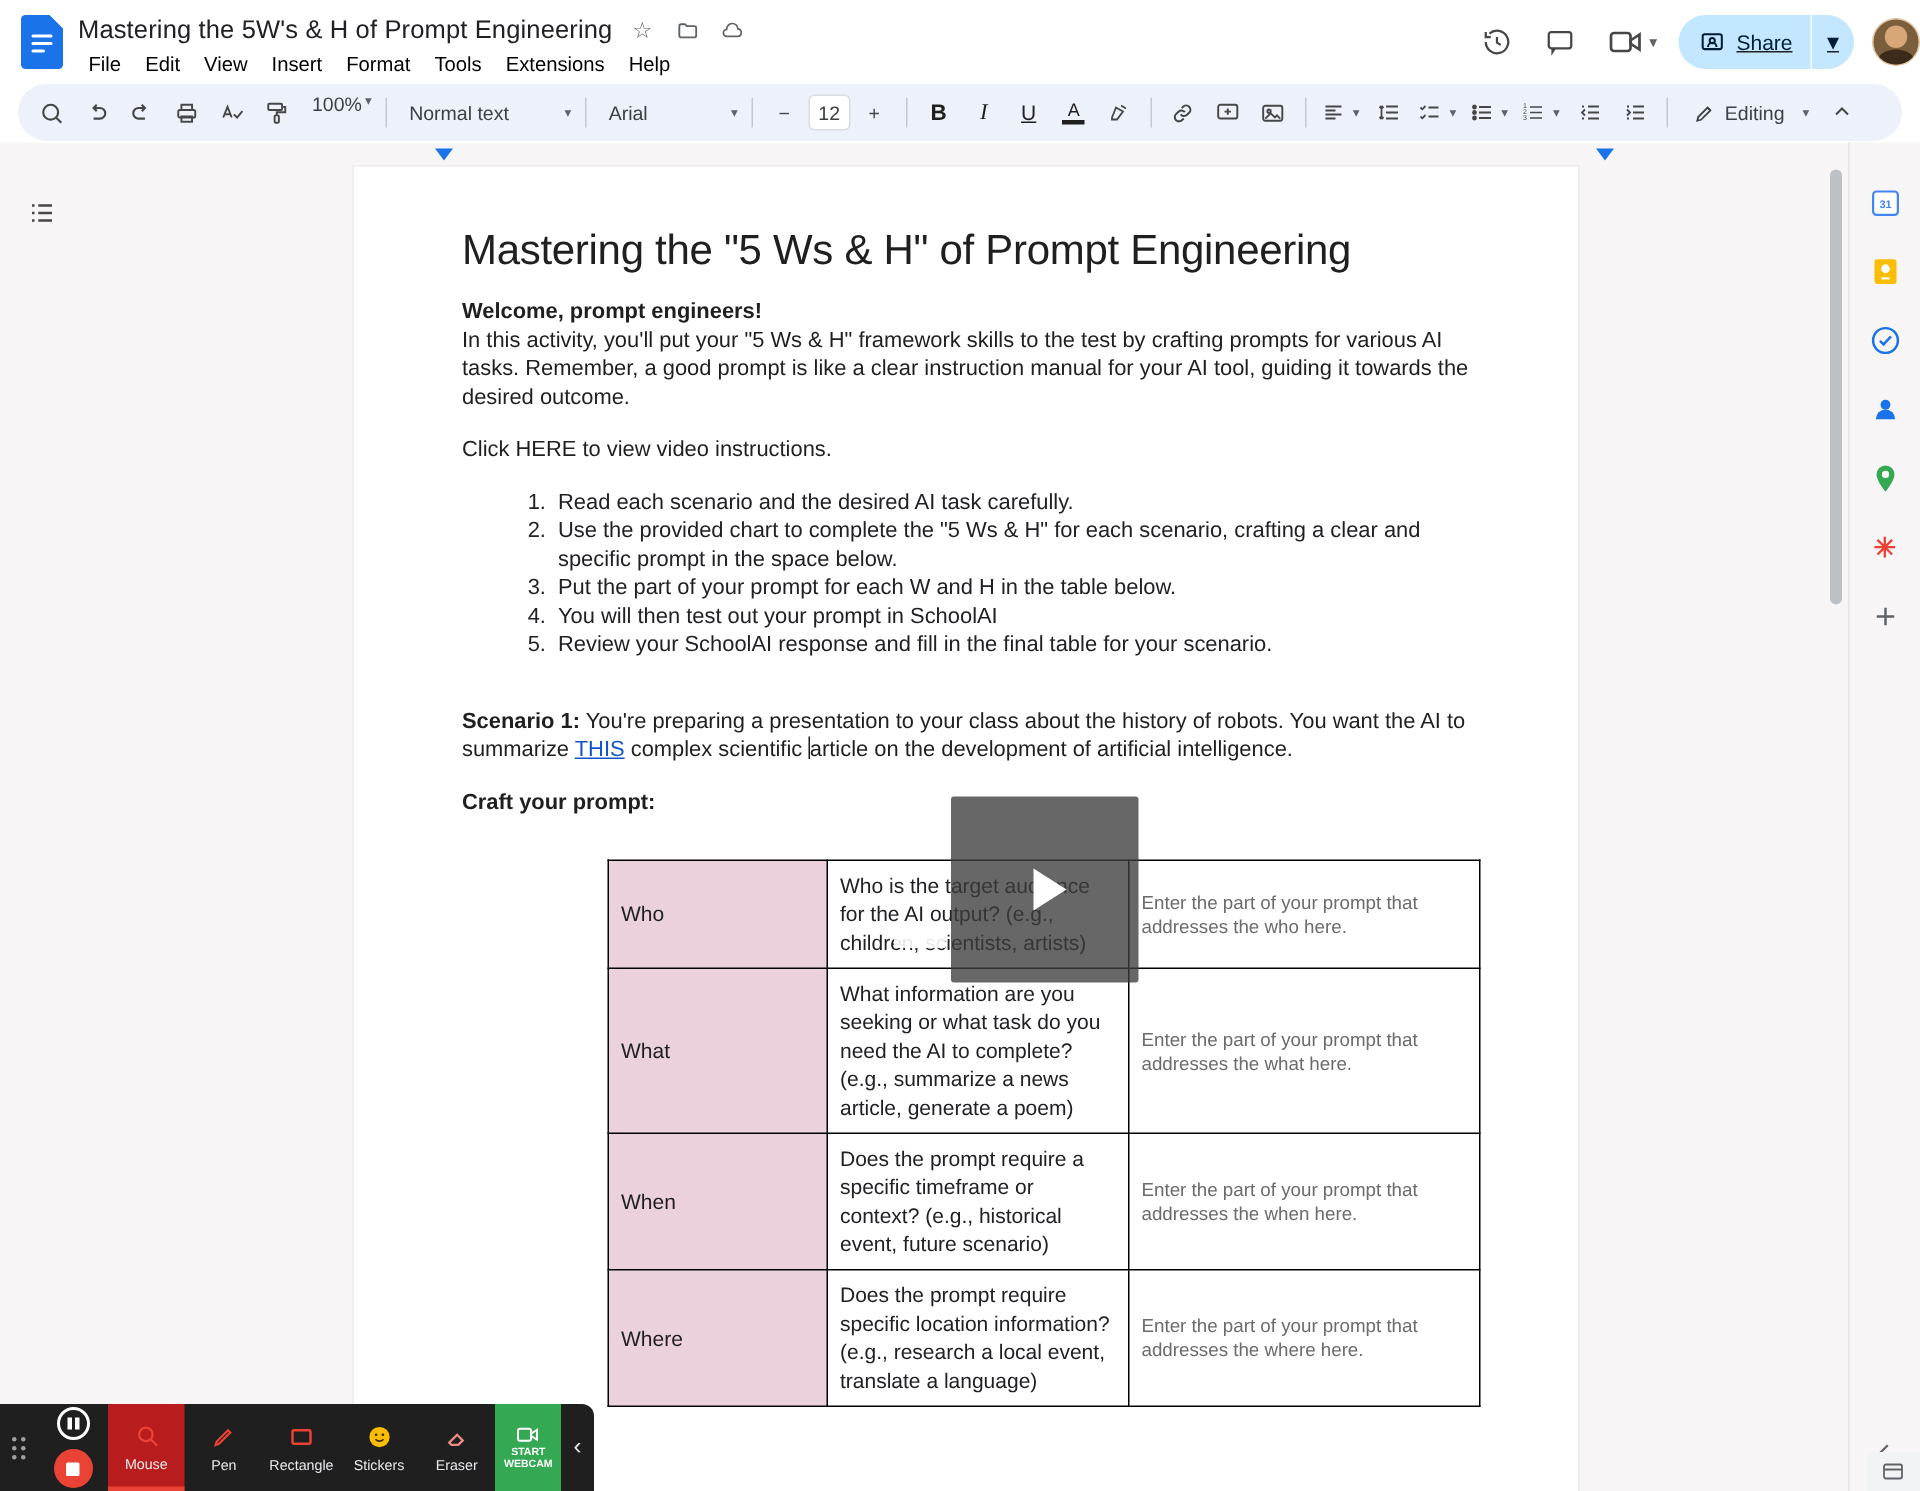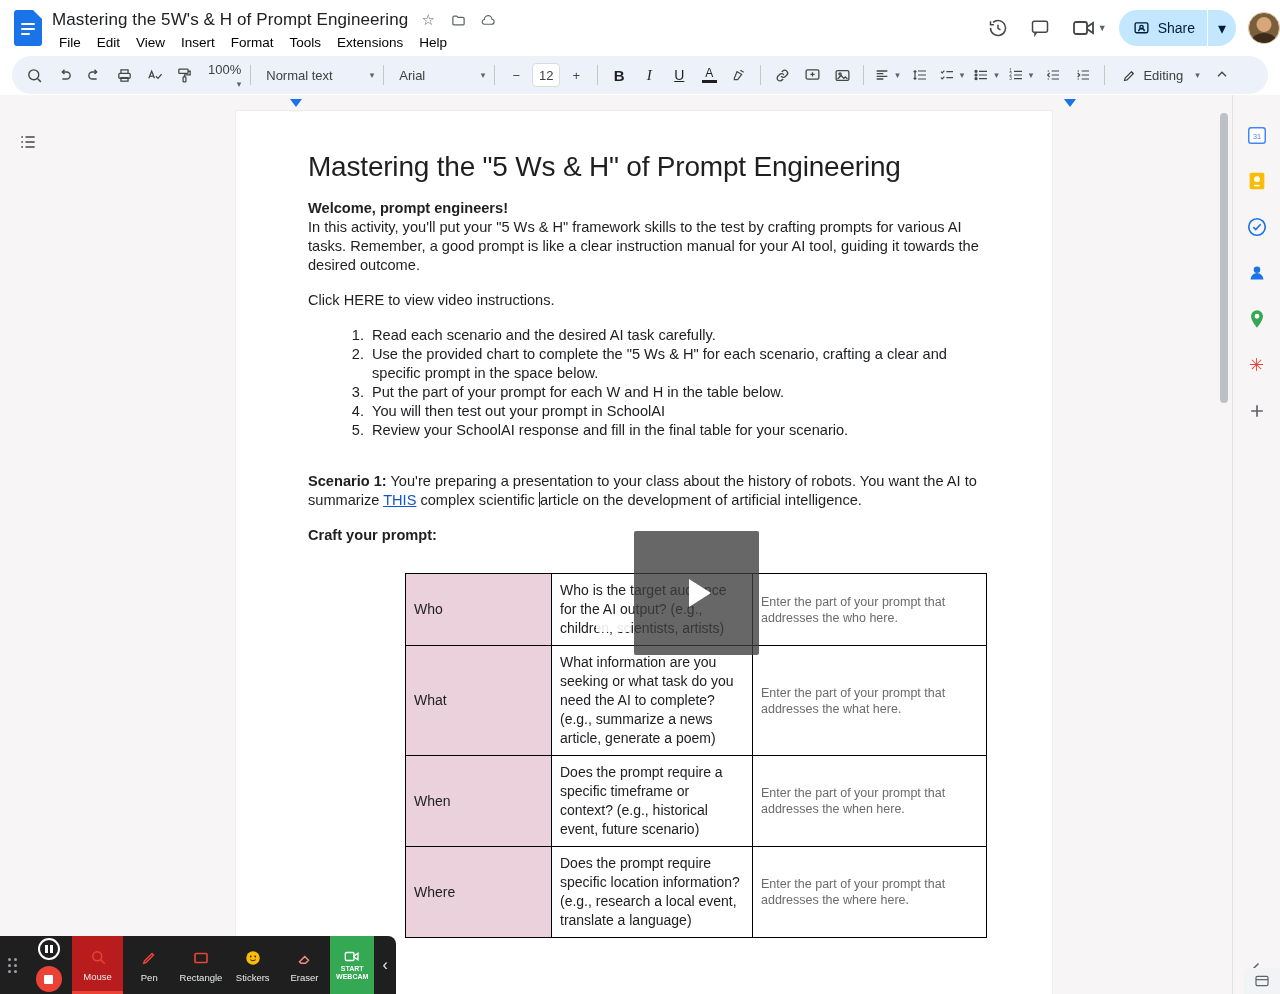--- a/index.html
+++ b/index.html
@@ -163,24 +163,24 @@
     display: flex; align-items: center; justify-content: center;
     cursor: pointer;
     color: #444746;
     flex: 0 0 auto;
   }
   .tb-sep {
     width: 1px; height: 20px; background: #c7c7c7; margin: 0 5px;
     flex: 0 0 auto;
   }
   .tb-zoom {
-    display: flex; align-items: flex-end; gap: 2px;
+    display: flex; align-items: flex-start; gap: 2px;
     padding: 0 2px 0 8px;
     height: 26px; border-radius: 4px;
-    cursor: pointer; font-size: 13px; color: #3c4043; flex-direction: column;
+    cursor: pointer; font-size: 13px; color: #3c4043;
   }
   .tb-select {
     display: flex; align-items: center;
     justify-content: space-between;
     height: 26px; border-radius: 4px;
     cursor: pointer; font-size: 13px; color: #3c4043;
     padding: 0 2px 0 8px;
   }
   .tb-style { width: 118px; }
   .tb-font { width: 96px; }
@@ -345,20 +345,21 @@
   
   .side-rail {
     width: 48px;
     background: #f8f5f7;
     border-left: 1px solid #e3e3e3;
     padding-top: 24px;
     display: flex; flex-direction: column; align-items: center;
     gap: 14px;
     flex: 0 0 auto;
     position: relative;
+    font-weight: bold;
   }
   .rail-icon {
     width: 32px; height: 32px;
     border-radius: 6px;
     display: flex; align-items: center; justify-content: center;
     cursor: pointer;
   }
   .rail-bottom {
     position: absolute; bottom: 10px; left: 50%; transform: translateX(-50%);
   }
@@ -495,21 +496,21 @@
           <path d="M8 17l-2 3v-3"></path>
         </svg>
     </div>
     <div class="meet-btn">
       <svg width="24" height="18" viewBox="0 0 24 18" fill="none" stroke="#444746" stroke-width="1.8">
           <rect x="2" y="3" width="13" height="12" rx="2"></rect>
           <path d="M15 8l6-4v10l-6-4z"></path>
         </svg>
       <span class="caret">▼</span>
     </div>
-    <div style="display:flex;align-items:center;">
+    <div style="display:flex;align-items:center;text-decoration:underline;">
       <div class="share-btn">
         <svg width="17" height="17" viewBox="0 0 24 24" fill="none" stroke="#001d35" stroke-width="1.9">
             <rect x="3" y="4" width="18" height="14" rx="2"></rect>
             <circle cx="12" cy="10" r="2.4"></circle>
             <path d="M8 16a4 4 0 0 1 8 0"></path>
           </svg>
         <span>Share</span>
       </div>
       <div class="share-caret">▾</div>
     </div>

